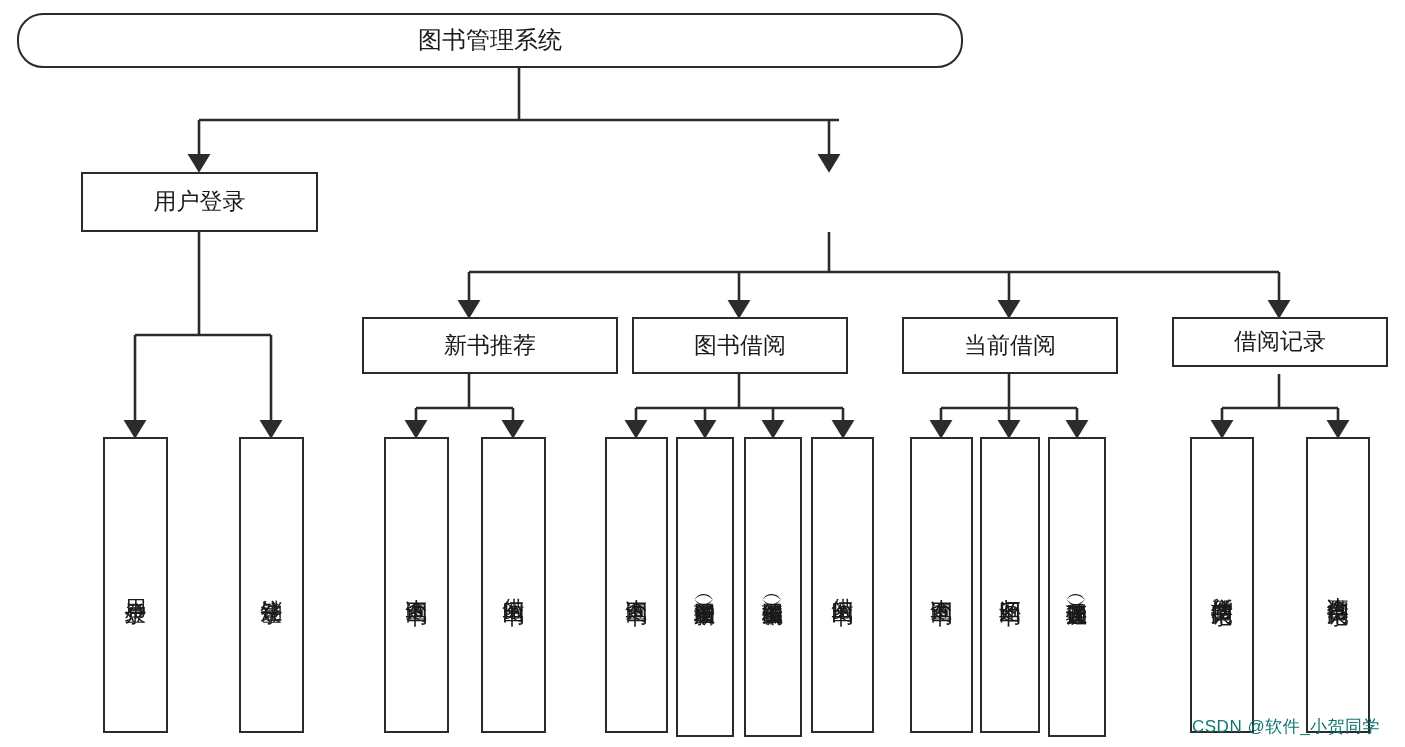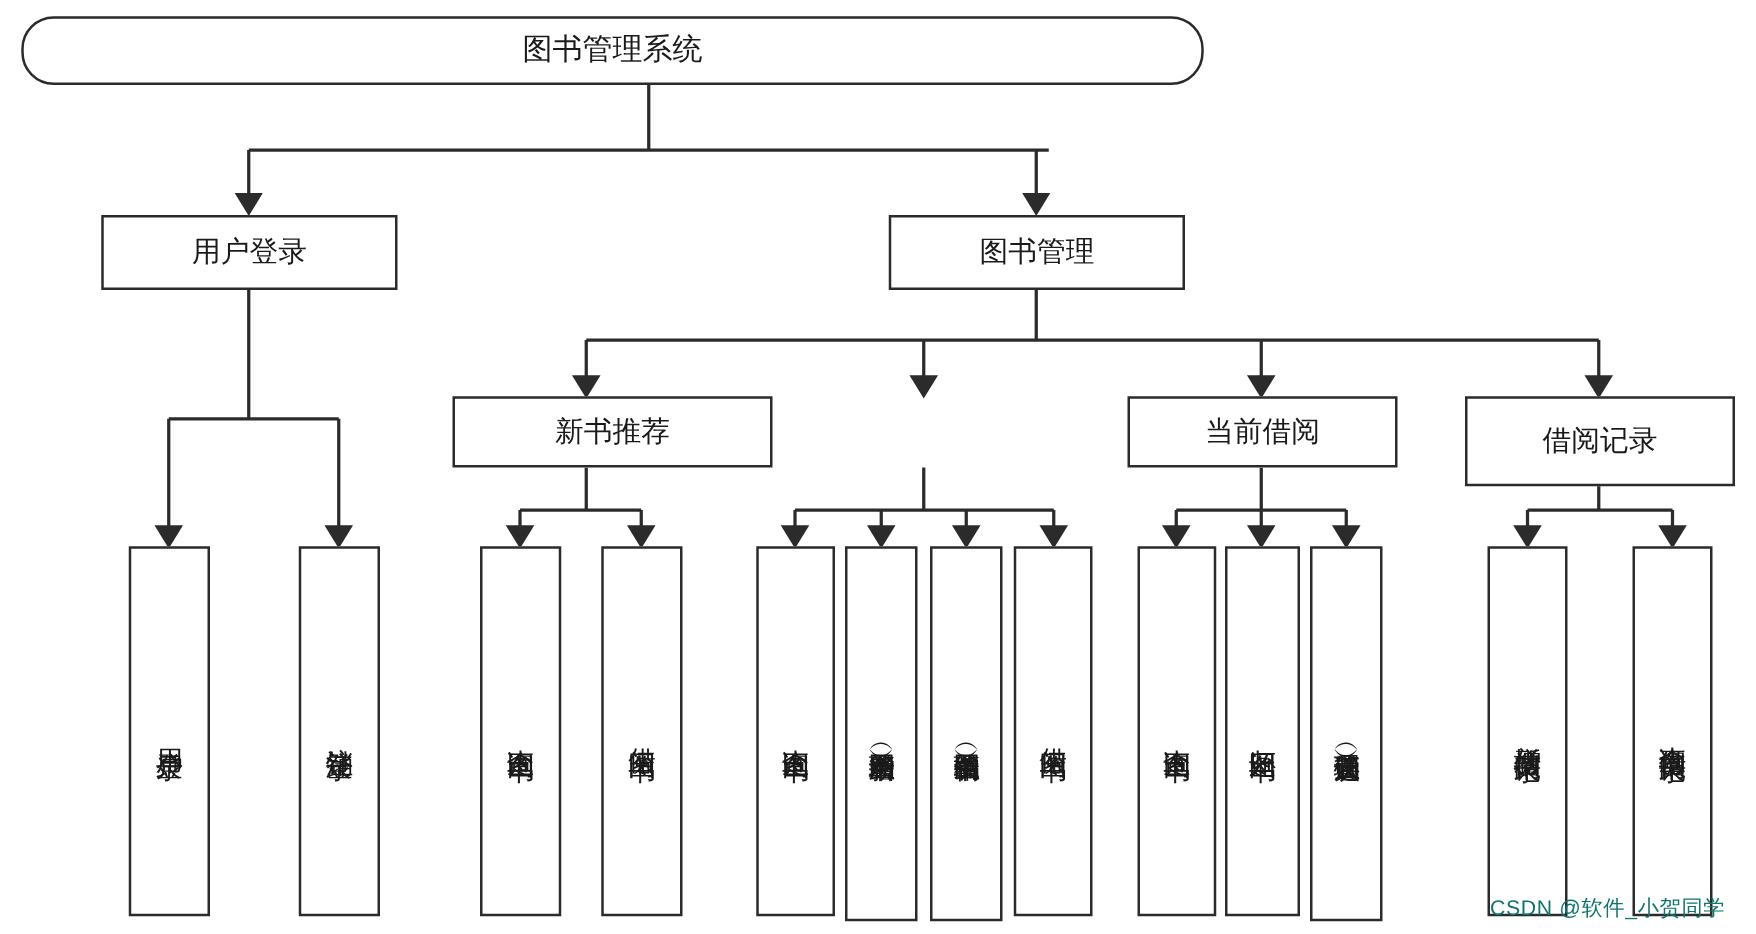--- a/index.html
+++ b/index.html
@@ -130,34 +130,34 @@
   </svg>
 
   <div class="node horiz root" style="left:17px; top:13px; width:946px; height:55px;border-radius:26px;">
     <span class="label">图书管理系统</span>
   </div>
 
   <div class="node horiz" style="left:81px; top:172px; width:237px; height:60px;">
     <span class="label">用户登录</span>
   </div>
 
-  <div class="node horiz" style="left:711px; top:172px; width:237px; height:60px;">
-    <span class="label">图书管理</span>
-  </div>
 
   <div class="node horiz" style="left:362px; top:317px; width:256px; height:57px;">
     <span class="label">新书推荐</span>
   </div>
 
+  <div class="node horiz" style="left:632px; top:317px; width:216px; height:57px;">
+    <span class="label">图书借阅</span>
+  </div>
 
   <div class="node horiz" style="left:902px; top:317px; width:216px; height:57px;">
     <span class="label">当前借阅</span>
   </div>
 
-  <div class="node horiz" style="left:1172px; top:317px; width:216px; height:72px;">
+  <div class="node horiz" style="left:1172px; top:317px; width:216px; height:50px;">
     <span class="label">借阅记录</span>
   </div>
 
   <div class="node vert" style="left:103px; top:437px; width:65px; height:296px;">
     <span class="label">用户登录</span>
   </div>
 
   <div class="node vert" style="left:239px; top:437px; width:65px; height:296px;">
     <span class="label">注销登录</span>
   </div>

